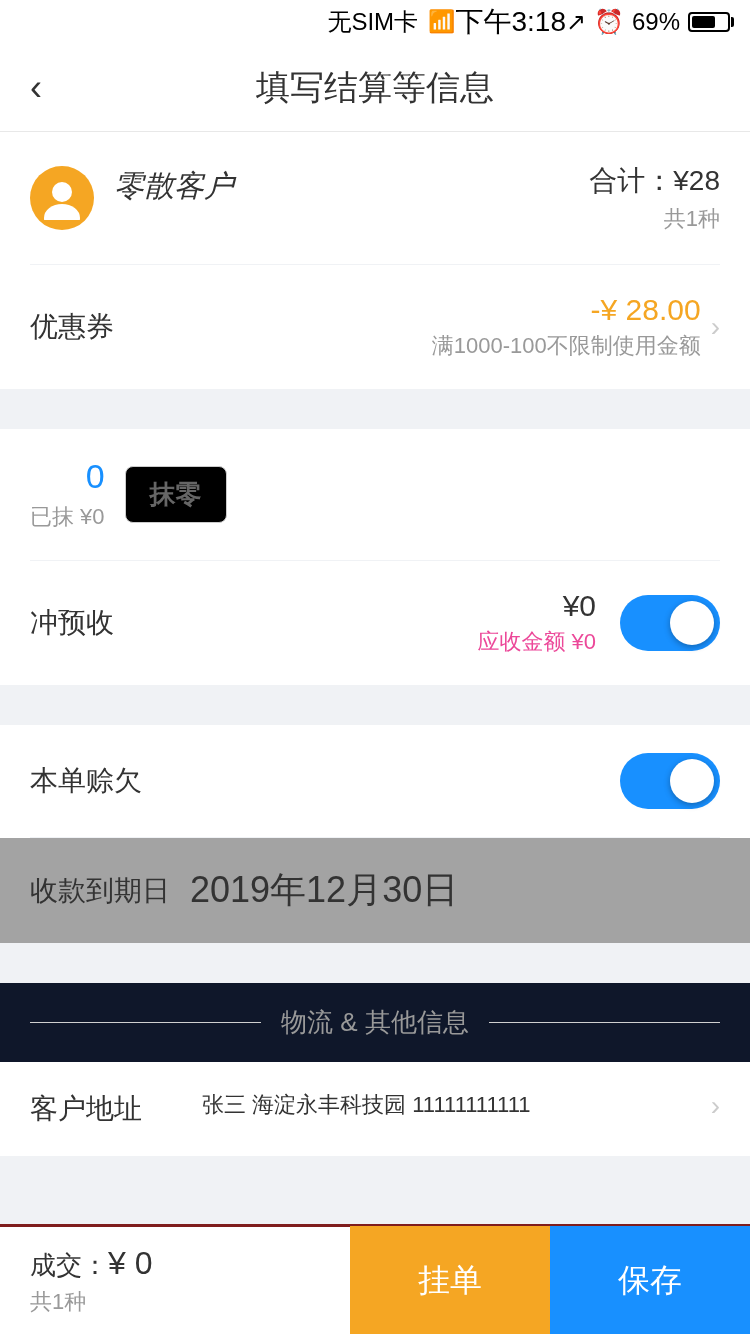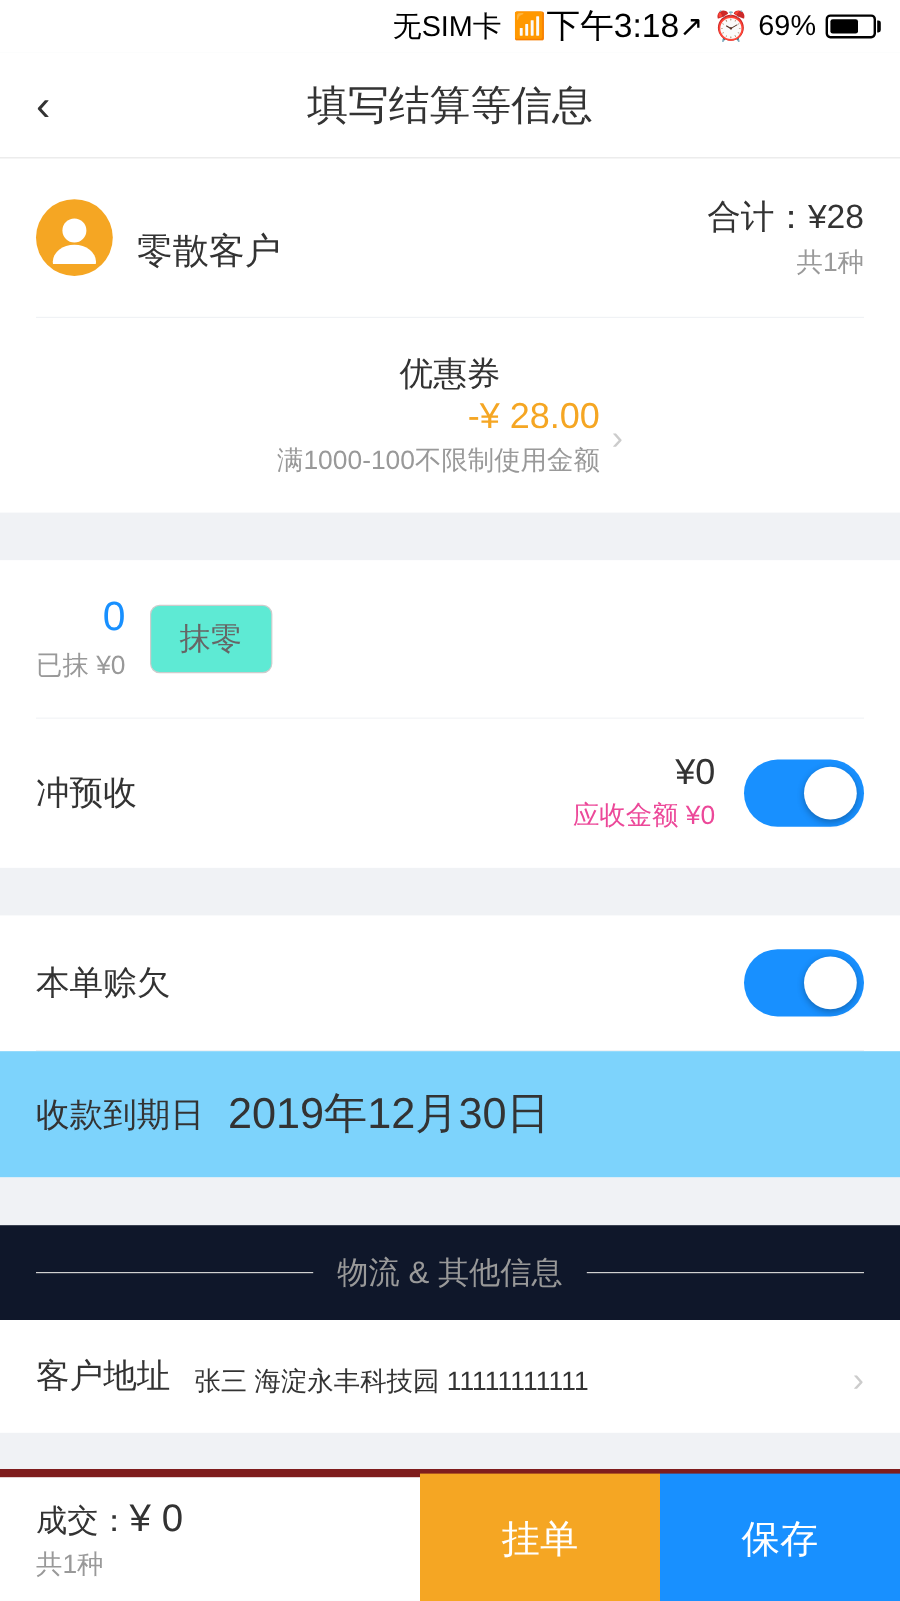--- a/index.html
+++ b/index.html
@@ -95,22 +95,23 @@
     
     .customer-row {
       display: flex;
       align-items: center;
       justify-content: space-between;
       padding: 30px 30px;
       background: #fff;
     }
     .customer-left {
       display: flex;
-      align-items: flex-end;
+      align-items: flex-start;
       gap: 20px;
+      font-style: italic;
     }
     .avatar {
       width: 64px;
       height: 64px;
       border-radius: 50%;
       background: #f5a623;
       display: flex;
       align-items: center;
       justify-content: center;
       overflow: hidden;
@@ -126,21 +127,20 @@
     
     .divider { height: 1px; background: #f0f2f5; margin: 0 30px; }
 
     
     .coupon-row {
       display: flex;
       align-items: center;
       justify-content: space-between;
       padding: 28px 30px;
       background: #fff;
-      flex-direction: column;
     }
     .coupon-label { font-size: 28px; color: #333; }
     .coupon-right {
       display: flex;
       align-items: center;
       gap: 10px;
     }
     .coupon-info { text-align: right; }
     .coupon-amount { font-size: 30px; color: #f5a623; font-weight: 500; }
     .coupon-desc { font-size: 22px; color: #999; margin-top: 4px; }
@@ -175,23 +175,24 @@
     .form-value.blue { color: #1890ff; font-size: 34px; font-weight: 500; }
     .form-sub { font-size: 22px; color: #999; }
 
     
     .round-zero-btn {
       border: 1px solid #ccc;
       border-radius: 8px;
       padding: 10px 24px;
       font-size: 26px;
       color: #666;
-      background: #5eead4;
+      background: #000000;
       cursor: pointer;
       white-space: nowrap;
+      font-weight: bold;
     }
 
     .form-row-inline {
       display: flex;
       align-items: center;
       justify-content: space-between;
       padding: 28px 30px;
       background: #fff;
     }
 
@@ -236,21 +237,21 @@
       padding: 28px 30px;
       background: #fff;
       min-height: 88px;
     }
 
     
     .due-date-row {
       display: flex;
       align-items: center;
       padding: 28px 30px;
-      background: #7dd3fc;
+      background: #a3a3a3;
       min-height: 88px;
       gap: 20px;
     }
     .due-date-label { font-size: 28px; color: #333; }
     .due-date-value { font-size: 36px; color: #333; }
     .logistics-divider {
       display: flex;
       align-items: center;
       gap: 20px;
     }
@@ -260,39 +261,40 @@
       background: #d0d0d0;
     }
     .logistics-text {
       font-size: 26px;
       color: #999;
     }
 
     
     .address-row {
       display: flex;
-      align-items: flex-end;
+      align-items: flex-start;
       justify-content: space-between;
       padding: 28px 30px;
       background: #fff;
       min-height: 88px;
+      gap: 40px;
     }
     .address-label { font-size: 28px; color: #333; flex-shrink: 0; margin-right: 20px; }
     .address-value { font-size: 22px; color: #333; flex: 1; }
 
     
     .bottom-bar {
       position: fixed;
       bottom: 0;
       width: 750px;
       height: 110px;
       display: flex;
       align-items: center;
       background: #fff;
-      border-top: 7px solid #7f1d1d;
+      border-top: 3px solid #7f1d1d;
     }
     .bottom-summary {
       flex: 1;
       padding: 0 30px;
     }
     .bottom-deal { font-size: 26px; color: #333; }
     .bottom-deal .amount { font-size: 32px; }
     .bottom-count { font-size: 22px; color: #999; margin-top: 4px; }
     .bottom-btn {
       width: 200px;

